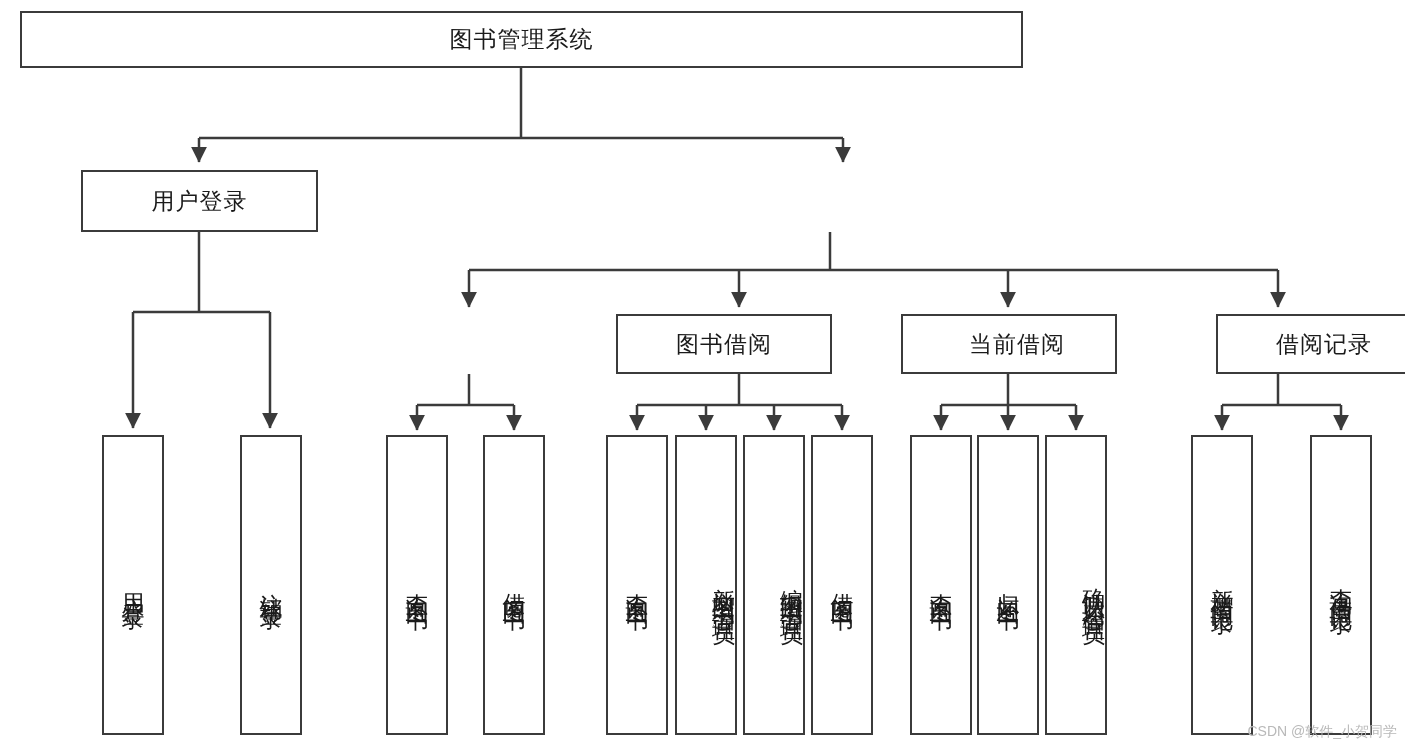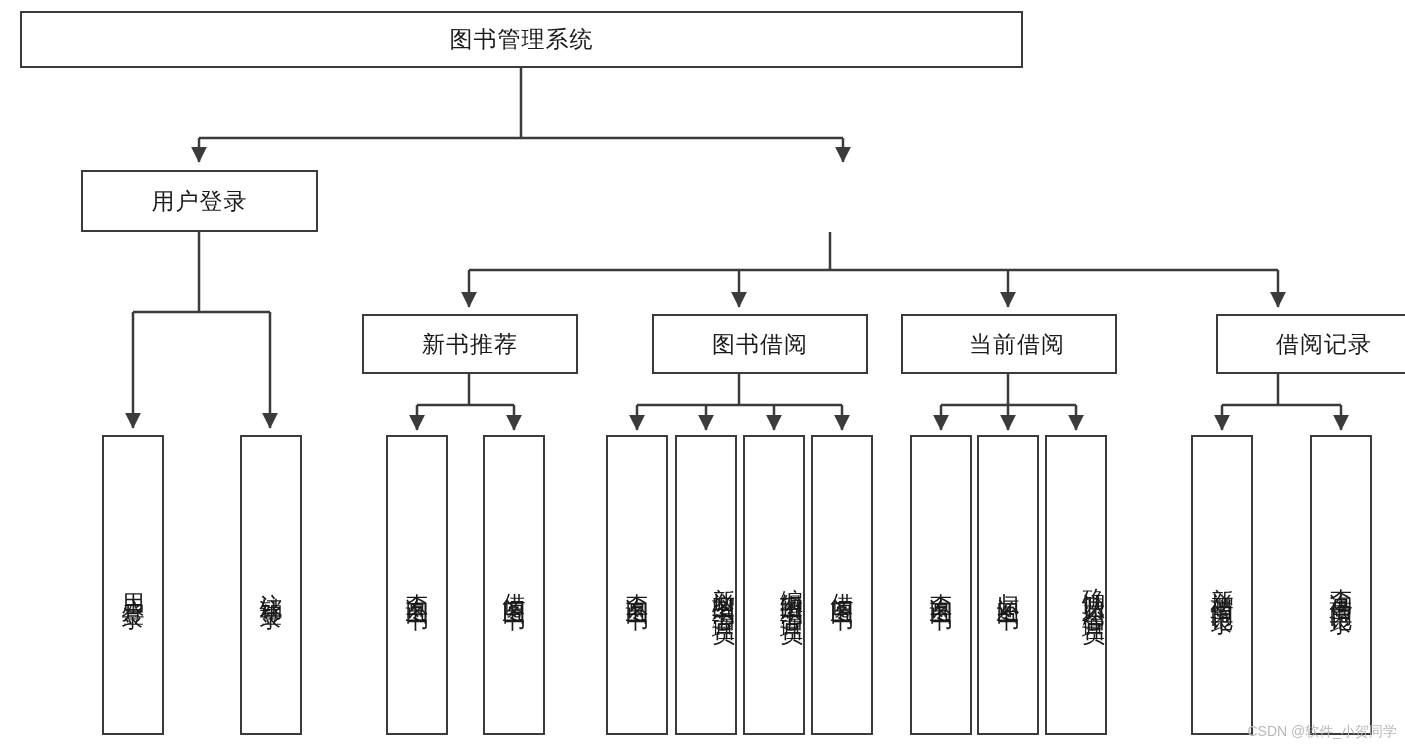--- a/index.html
+++ b/index.html
@@ -116,22 +116,21 @@
       <path d="M 1222 405 L 1341 405"></path>
       <path d="M 1222 405 L 1222 430" marker-end="url(#arrow)"></path>
       <path d="M 1341 405 L 1341 430" marker-end="url(#arrow)"></path>
     </g>
   </svg>
 
   <div class="node node-h" style="left:20px; top:11px; width:1003px; height:57px;">图书管理系统</div>
 
   <div class="node node-h" style="left:81px; top:170px; width:237px; height:62px;">用户登录</div>
 
-  <div class="node node-h" style="left:362px; top:314px; width:216px; height:60px;">新书推荐</div>
-  <div class="node node-h" style="left:652px; top:314px; width:216px; height:60px;text-align:center;">图书借阅</div>
+  <div class="node node-h" style="left:616px; top:314px; width:216px; height:60px;text-align:center;">图书借阅</div>
   <div class="node node-h" style="left:901px; top:314px; width:216px; height:60px;padding-left:16px;">当前借阅</div>
   <div class="node node-h" style="left:1216px; top:314px; width:216px; height:60px;">借阅记录</div>
 
   <div class="node node-v center-v" style="left:102px; top:435px; width:62px; height:300px;">用户登录</div>
   <div class="node node-v center-v" style="left:240px; top:435px; width:62px; height:300px;">注销登录</div>
 
   <div class="node node-v center-v" style="left:386px; top:435px; width:62px; height:300px;">查询图书</div>
   <div class="node node-v center-v" style="left:483px; top:435px; width:62px; height:300px;">借阅图书</div>
 
   <div class="node node-v center-v" style="left:606px; top:435px; width:62px; height:300px;">查询图书</div>

